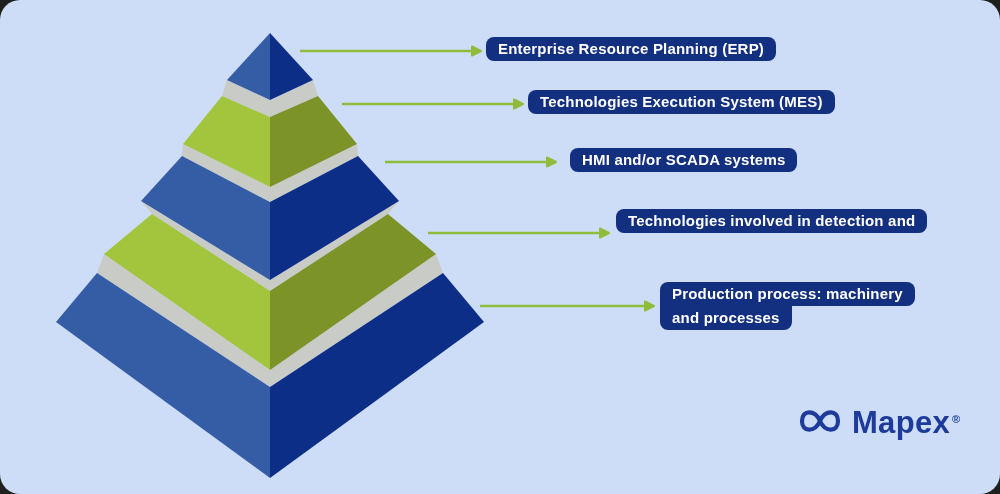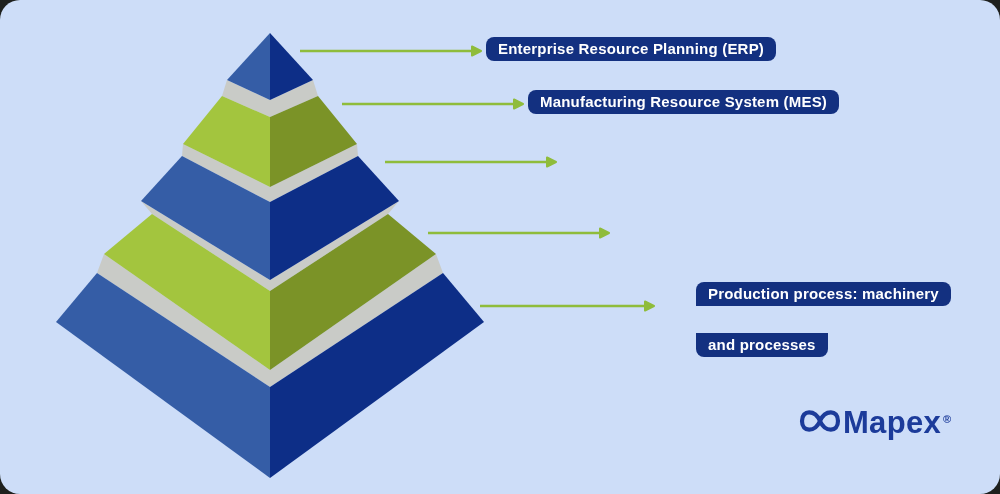--- a/index.html
+++ b/index.html
@@ -20,21 +20,21 @@
     position:absolute;display:flex;flex-direction:column;align-items:flex-start;
   }
   .pill{
     display:inline-block;background:var(--label-bg,#133080);color:var(--label-text,#ffffff);
     font-size:15px;font-weight:700;line-height:18px;letter-spacing:.2px;
     padding:3px 12px;border-radius:8px;white-space:nowrap;
   }
   .pill:first-child:not(:only-child){border-radius:8px 8px 8px 0;}
   .pill:last-child:not(:only-child){border-radius:0 0 8px 8px;}
   .logo{
-    position:absolute;left:797px;top:401px;display:flex;align-items:center;
+    position:absolute;left:797px;top:401px;display:flex;align-items:center;gap:9px;
   }
   .logo-mark{display:block;}
   .logo-mark path{stroke:var(--logo-navy,#1c3b9a);}
   .wordmark{
     color:var(--logo-navy,#1c3b9a);font-size:31px;font-weight:700;letter-spacing:.3px;line-height:36px;
   }
   .reg{
     color:var(--logo-navy,#1c3b9a);font-size:11px;font-weight:700;vertical-align:10px;margin-left:2px;
   }
 </style>
@@ -84,25 +84,29 @@
     <g>
       <line class="arrow-line" x1="480" y1="306" x2="645" y2="306"></line>
       <polygon class="arrow-head" points="645,301.5 654,306 645,310.5"></polygon>
     </g>
   </svg>
 
   <div class="label" style="left:486px;top:37px;">
     <span class="pill">Enterprise Resource Planning (ERP)</span>
   </div>
   <div class="label" style="left:528px;top:90px;">
-    <span class="pill">Manufacturing Resource System (MES)</span>
+    <span class="pill">Technologies Execution System (MES)</span>
+  </div>
+  <div class="label" style="left:570px;top:148px;">
+    <span class="pill">HMI and/or SCADA systems</span>
   </div>
   <div class="label" style="left:616px;top:209px;">
+    <span class="pill">Technologies involved in detection and</span>
   </div>
-  <div class="label" style="left:696px;top:282px;gap:27px;">
+  <div class="label" style="left:660px;top:282px;">
     <span class="pill">Production process: machinery</span>
     <span class="pill">and processes</span>
   </div>
 
   <div class="logo">
     <svg class="logo-mark" width="46" height="36" viewBox="0 0 46 36" aria-hidden="true">
       <path d="M23 18 C18 6.5, 5 6.5, 5 18 C5 29.5, 18 29.5, 23 18 C28 6.5, 41 6.5, 41 18 C41 29.5, 28 29.5, 23 18 Z" fill="none" stroke-width="4.2" stroke-linecap="round" stroke-linejoin="round"></path>
     </svg>
     <span class="wordmark"><span>Mapex</span><span class="reg">®</span></span>
   </div>

